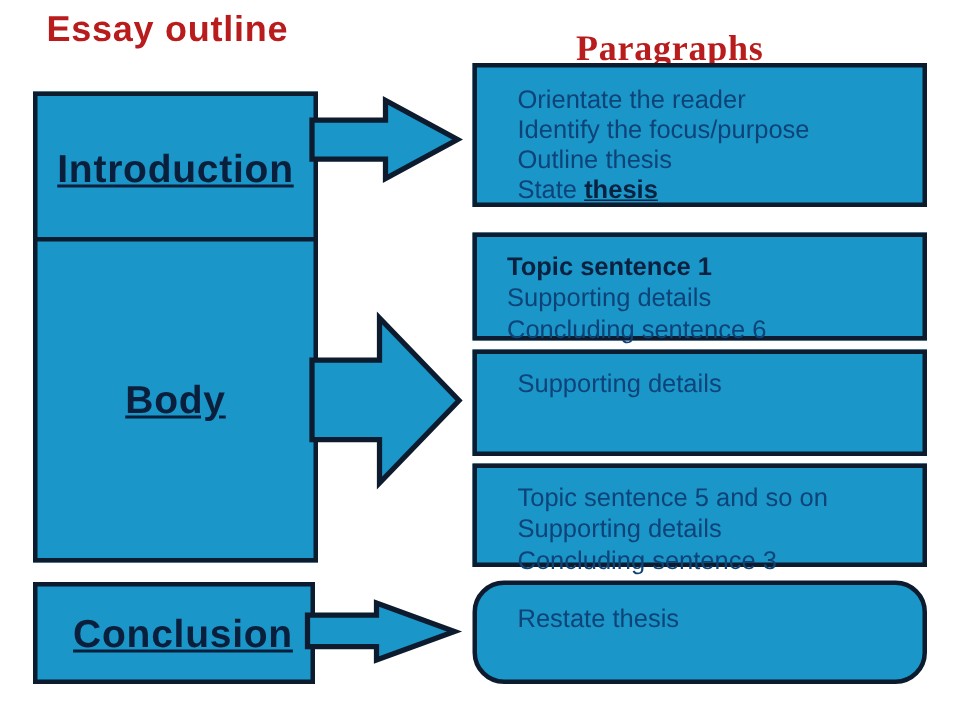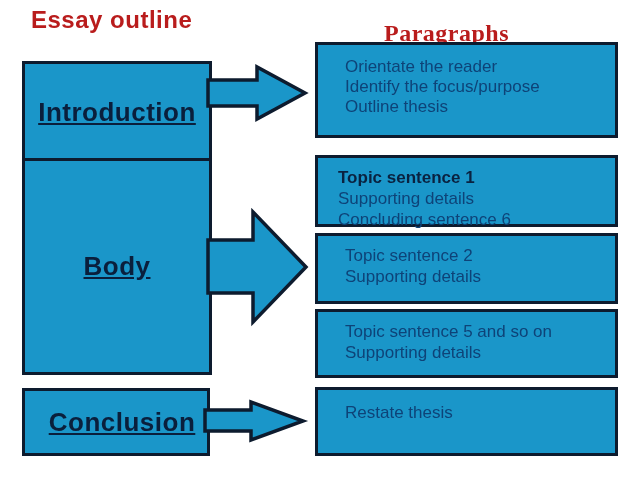--- a/index.html
+++ b/index.html
@@ -48,21 +48,21 @@
     width:303px;
     box-sizing:border-box;
     background:#1A96C9;
     border:3px solid #0D1B2E;
     padding:9px 8px 6px 27px;
   }
   .rbox.r1{top:42px;height:96px;padding-top:12px;}
   .rbox.r2{top:155px;height:72px;padding-left:20px;}
   .rbox.r3{top:233px;height:71px;}
   .rbox.r4{top:309px;height:69px;}
-  .rbox.r5{top:387px;height:69px;padding-top:12px;}
+  .rbox.r5{top:387px;height:69px;padding-top:12px;border-radius:21px;}
 
   .line{
     font-size:17px;
     line-height:20px;
     font-weight:400;
     color:#0E4378;
     white-space:nowrap;
   }
   .rbox.r2 .line,.rbox.r3 .line,.rbox.r4 .line,.rbox.r5 .line{line-height:21px;}
   .line.bold{font-weight:700;color:#0A2240;}
@@ -97,35 +97,36 @@
   <svg class="arrows" width="638" height="478" viewBox="0 0 638 478">
     <polygon points="208,80 257,80 257,67 305,93 257,119 257,106 208,106" fill="#1A96C9" stroke="#0D1B2E" stroke-width="3.5" stroke-linejoin="miter"></polygon>
     <polygon points="208,240 253,240 253,212 306,267 253,322 253,293 208,293" fill="#1A96C9" stroke="#0D1B2E" stroke-width="3.5" stroke-linejoin="miter"></polygon>
     <polygon points="205,410 251,410 251,402 303,421 251,440 251,431 205,431" fill="#1A96C9" stroke="#0D1B2E" stroke-width="3.5" stroke-linejoin="miter"></polygon>
   </svg>
 
   <div class="rbox r1">
     <div class="line">Orientate the reader</div>
     <div class="line">Identify the focus/purpose</div>
     <div class="line">Outline thesis</div>
+    <div class="line"><span>State </span><span class="emph">thesis</span></div>
   </div>
 
   <div class="rbox r2">
     <div class="line bold">Topic sentence 1</div>
     <div class="line">Supporting details</div>
     <div class="line">Concluding sentence 6</div>
   </div>
 
   <div class="rbox r3">
-    <div class="line">Topic sentence 2</div>
     <div class="line">Supporting details</div>
   </div>
 
   <div class="rbox r4">
     <div class="line">Topic sentence 5 and so on</div>
     <div class="line">Supporting details</div>
+    <div class="line">Concluding sentence 3</div>
   </div>
 
   <div class="rbox r5">
     <div class="line">Restate thesis</div>
   </div>
 
 </div>
 
 </body></html>

